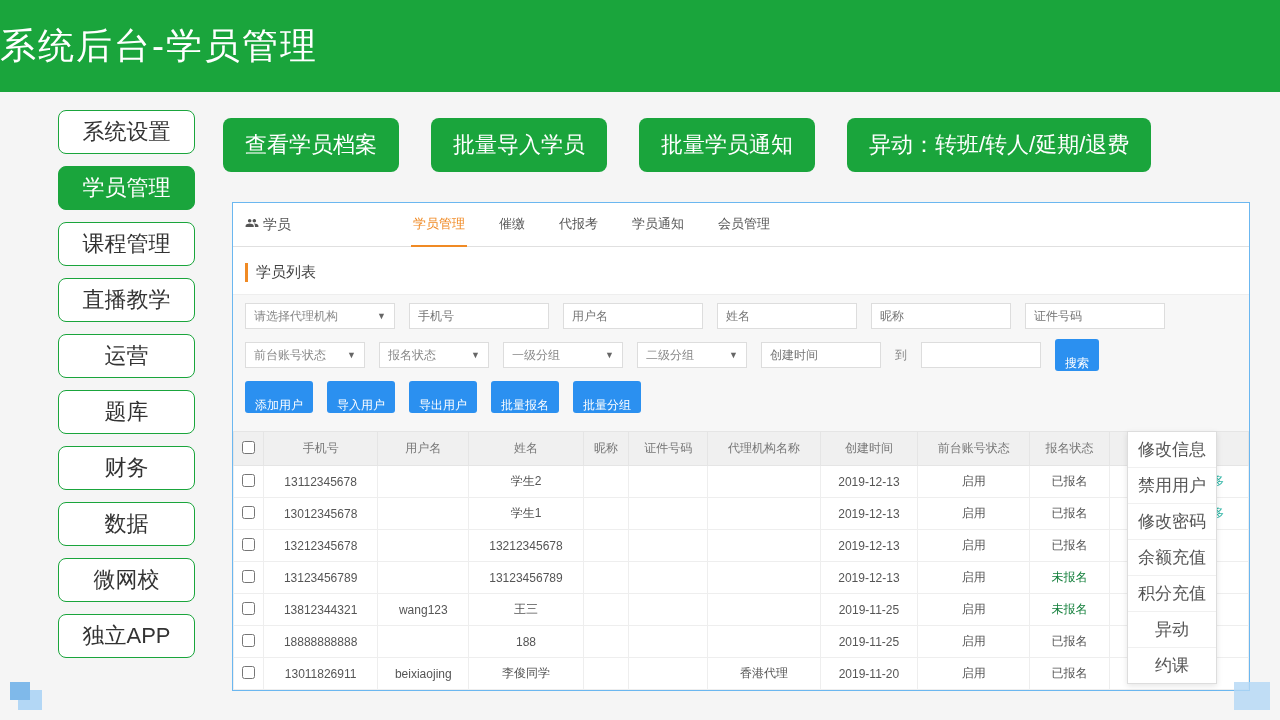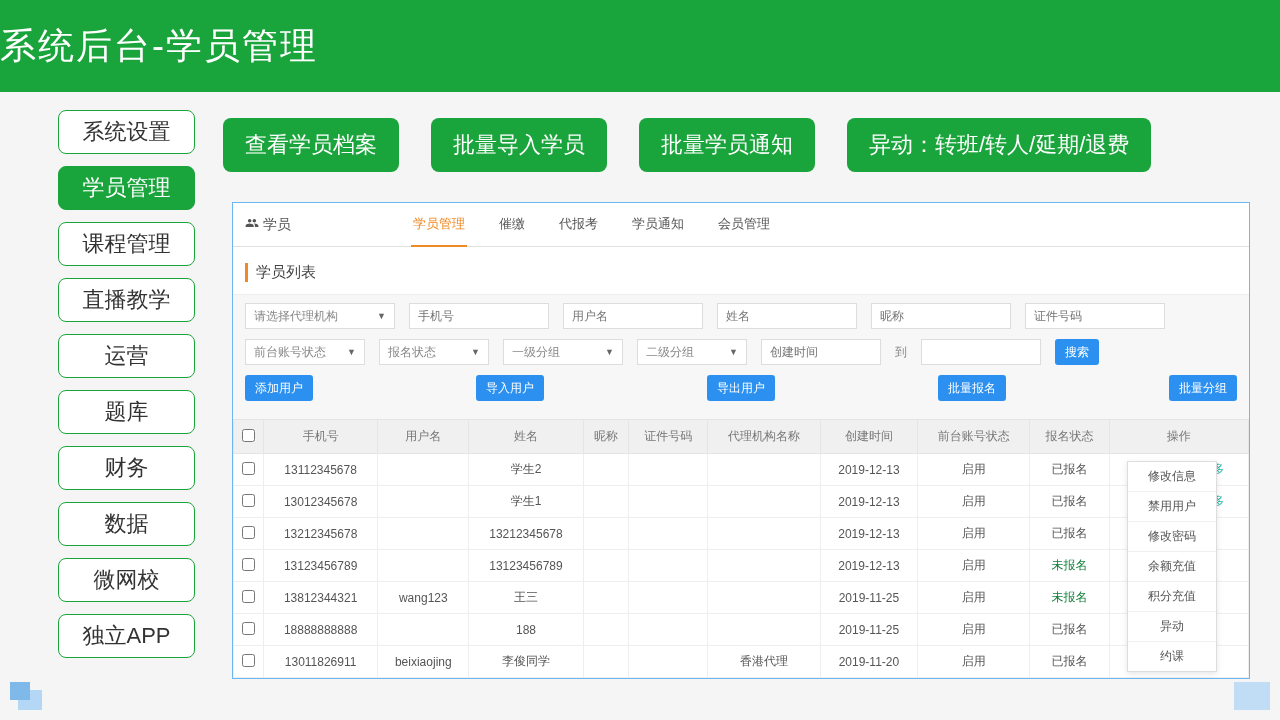--- a/index.html
+++ b/index.html
@@ -26,33 +26,33 @@
 .panel-tab.active { color: #f08a24; border-bottom: 2px solid #f08a24; }
 
 .list-title { margin: 16px 12px 12px 12px; border-left: 3px solid #f08a24; padding-left: 8px; font-size: 15px; color: #444; }
 
 .filters { background: #f7f7f7; border-top: 1px solid #eee; padding: 8px 12px; }
 .filter-row { display: flex; gap: 14px; margin-bottom: 10px; align-items: center; }
 .sel, .inp { background: #fff; border: 1px solid #ddd; font-size: 12px; color: #888; height: 26px; padding: 0 8px; }
 .sel { width: 130px; display: flex; align-items: center; justify-content: space-between; cursor: pointer; }
 .sel .caret { font-size: 9px; color: #666; }
 .inp { width: 140px; }
-.btn-blue { background: #2b90f0; color: #fff; border: none; font-size: 12px; height: 26px; padding: 4px 10px; border-radius: 3px; cursor: pointer; }
-.bulk-row { display: flex; justify-content: space-between; }
+.btn-blue { background: #2b90f0; color: #fff; border: none; font-size: 12px; height: 26px; padding: 16px 10px; border-radius: 3px; cursor: pointer; }
+.bulk-row { display: flex; justify-content: flex-start; }
 
 .tbl { width: 100%; border-collapse: collapse; font-size: 12px; }
 .tbl th { background: #f0f0f0; color: #777; font-weight: normal; padding: 8px 4px; border: 1px solid #e5e5e5; text-align: center; }
 .tbl td { padding: 7px 4px; border: 1px solid #eee; text-align: center; color: #555; }
 .link-ops a { color: #2bb5a5; text-decoration: none; cursor: pointer; }
 .link-ops .sep { color: #ccc; }
 .red { color: #15803d; }
 .ck { cursor: pointer; }
 
 .dropdown { position: absolute; right: 32px; bottom: 6px; background: #fff; border: 1px solid #ddd; box-shadow: 0 2px 6px rgba(0,0,0,0.1); width: 90px; }
-.dropdown div { font-size: 12px; color: #555; text-align: center; padding: 6px 0; border-bottom: 1px solid #f0f0f0; cursor: pointer; }
+.dropdown div { font-size: 17px; color: #555; text-align: center; padding: 6px 0; border-bottom: 1px solid #f0f0f0; cursor: pointer; }
 .dropdown div:last-child { border-bottom: none; }
 
 .deco-br { position: absolute; right: 10px; bottom: 10px; width: 36px; height: 28px; background: #b3d7f5; opacity: .8; }
 .deco-bl { position: absolute; left: 10px; bottom: 10px; width: 36px; height: 28px; }
 .deco-bl .a { position:absolute; left:8px; top:8px; width:24px; height:20px; background:#b3d7f5; }
 .deco-bl .b { position:absolute; left:0; top:0; width:20px; height:18px; background:#7fb9ea; }
 </style>
 </head>
 <body>
 

